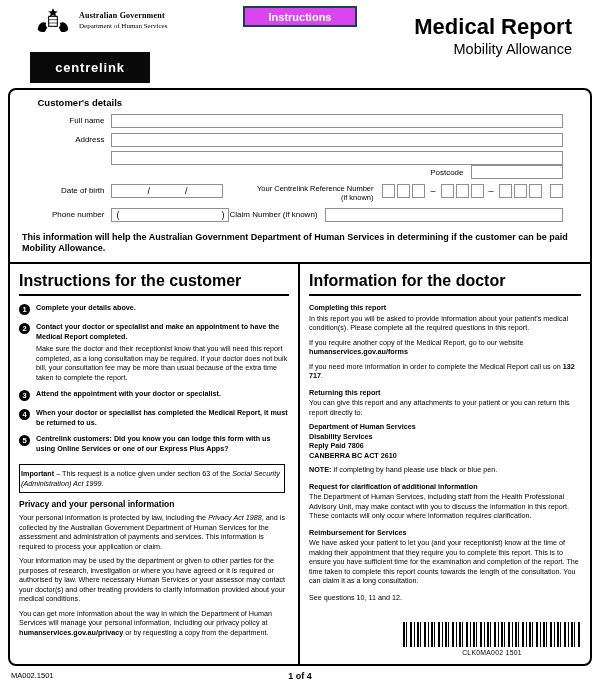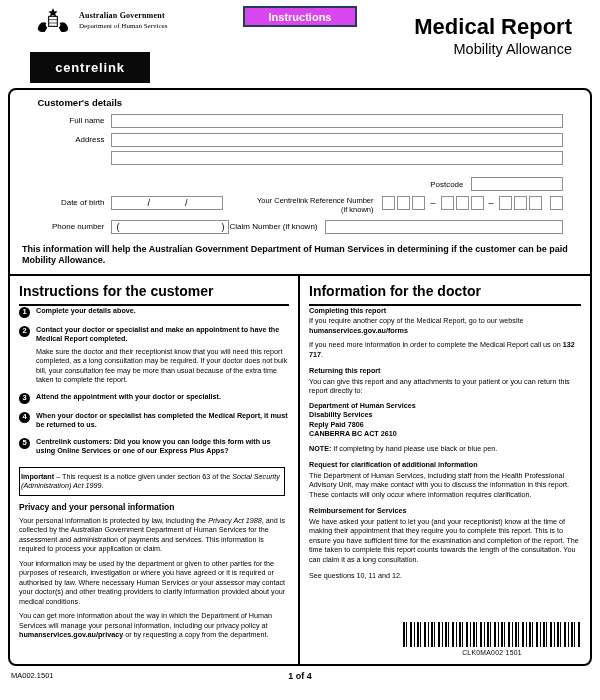--- a/index.html
+++ b/index.html
@@ -27,21 +27,21 @@
     border:2px solid #000; border-radius:8px; display:flex; flex-direction:column; overflow:hidden;align-items:center; }
 
   
   .cust { padding:7px 12px 2px 12px; }
   .cd-heading { font-weight:bold; font-size:9.5px; margin-bottom:6px; }
   .row { display:flex; align-items:flex-start; margin-bottom:5px; }
   .lbl { width:74px; text-align:right; font-size:8px; padding-right:7px; padding-top:2px; flex-shrink:0; }
   .field { border:1px solid #8f8f8f; height:14px; background:#fff; }
   .flex1 { flex:1; }
   .stack-gap { margin-top:4px; }
-  .postcode-line { display:flex; justify-content:flex-end; align-items:center; margin-top:12px; }
+  .postcode-line { display:flex; justify-content:flex-end; align-items:center; margin-top:0; }
   .lbl-inline { font-size:8px; }
   .dob-field { width:112px; display:flex; align-items:center; justify-content:space-evenly; font-size:9px; }
   .crn-lbl { margin-left:auto; text-align:right; font-size:7.5px; line-height:1.25; padding-right:7px; padding-top:0; }
   .crn { display:flex; align-items:center; }
   .crn-box { width:13px; height:14px; border:1px solid #8f8f8f; margin-left:2px; background:#fff; }
   .crn-dash { font-size:9px; margin:0 3px 0 5px; }
   .crn-gap { width:6px; }
   .phone-field { width:118px; display:flex; align-items:center; font-size:9px; padding:0 4px; justify-content:space-between; }
   .phone-field span { width:40px; }
   .phone-field .close { text-align:right; width:auto; }
@@ -49,22 +49,22 @@
   .claim-field { width:238px; }
 
   
   .statement { font-weight:bold; font-size:9px; line-height:1.3; padding:3px 12px 7px 12px;
     border-bottom:2px solid #000; }
 
   
   .columns { flex:1; display:flex; }
   .col { width:50%; padding:6px 9px 6px 9px; font-size:7.2px; line-height:1.32; display:flex; flex-direction:column; }
   .col-left { border-right:2px solid #000; }
-  .col-heading { font-size:14px; font-weight:bold; border-bottom:2px solid #000;
-    padding-bottom:3px; }
+  .col-heading { font-size:16px; font-weight:bold; border-bottom:2px solid #000;
+    padding-bottom:3px; margin-bottom:7px; }
 
   .step { display:flex; margin-bottom:7px; }
   .step-num { width:11px; height:11px; border-radius:50%; background:#000; color:#fff;
     font-size:7.5px; font-weight:bold; display:flex; align-items:center; justify-content:center;
     flex-shrink:0; margin-right:6px; margin-top:1px; }
   .step-body { flex:1; }
   .step-bold { font-weight:bold; }
   .step-note { margin-top:3px; }
 
   .important-box { border:1px solid #000; padding:4px 1px; margin:4px 4px 6px 0; }
@@ -227,20 +227,21 @@
       <p class="para">
         <span>You can get more information about the way in which the Department of Human Services will manage your personal information, including our privacy policy at </span><b>humanservices.gov.au/privacy</b><span> or by requesting a copy from the department.</span>
       </p>
     </div>
 
     <div class="col col-right">
       <div class="col-heading">Information for the doctor</div>
 
       <div class="dsec">
         <div class="dhead">Completing this report</div>
+        <p class="para">In this report you will be asked to provide information about your patient's medical condition(s). Please complete all the required questions in this report.</p>
         <p class="para">
           <span>If you require another copy of the Medical Report, go to our website </span><b>humanservices.gov.au/forms</b>
         </p>
         <p class="para">
           <span>If you need more information in order to complete the Medical Report call us on </span><b>132 717</b><span>.</span>
         </p>
       </div>
 
       <div class="dsec">
         <div class="dhead">Returning this report</div>

